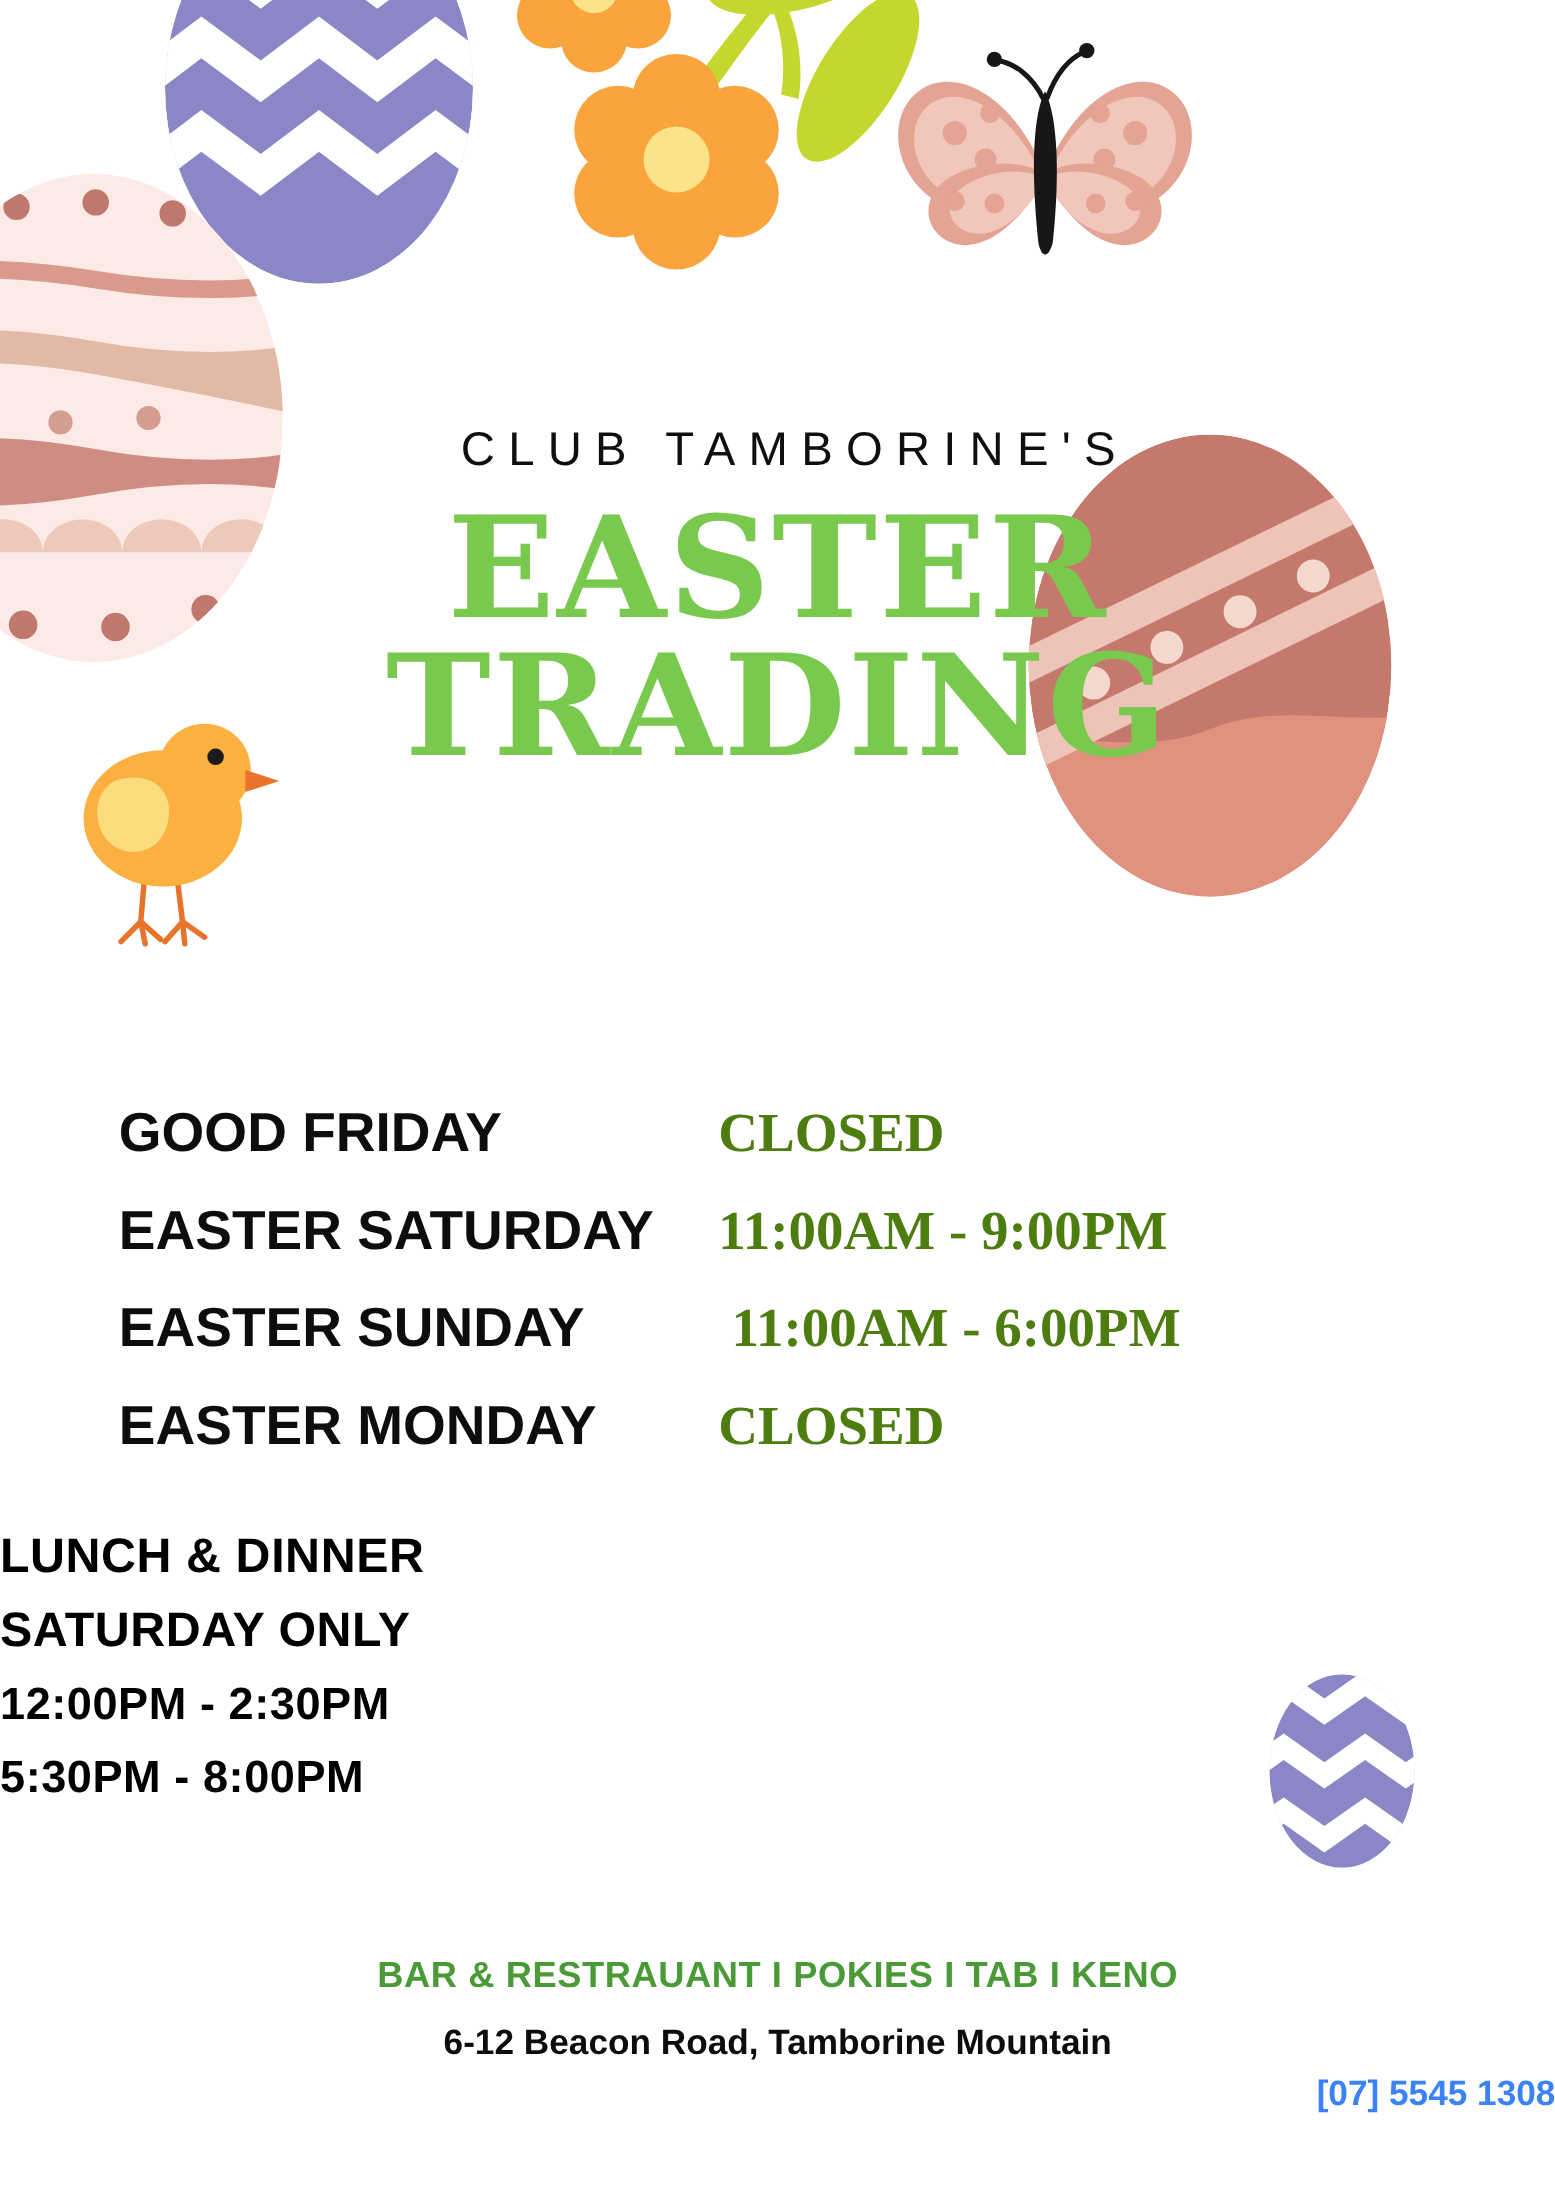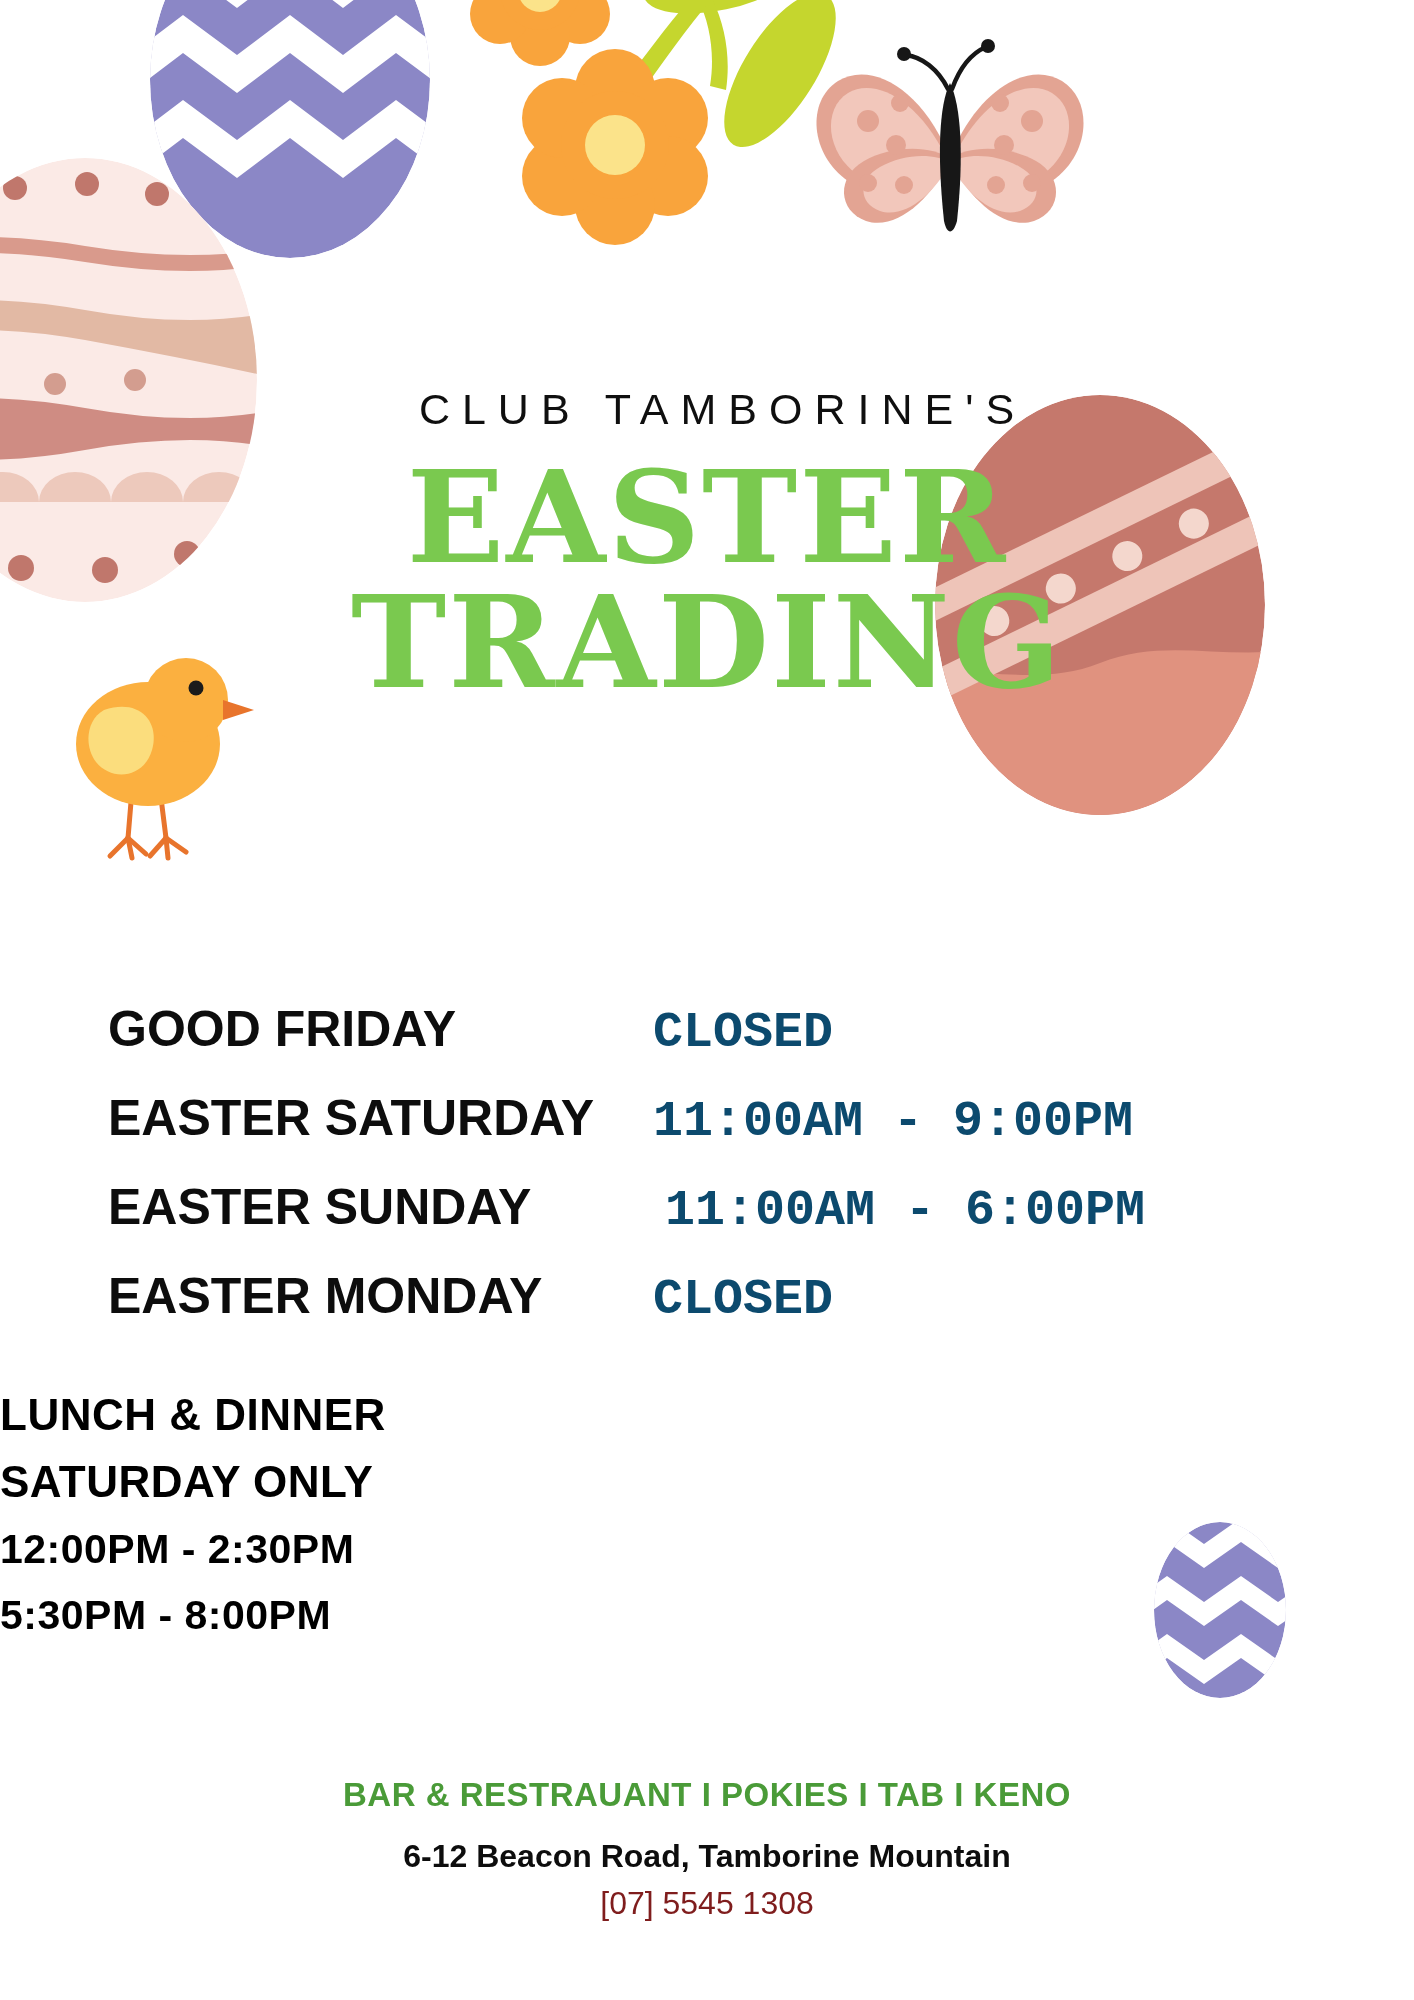--- a/index.html
+++ b/index.html
@@ -82,22 +82,22 @@
     font-size: 50px;
     font-weight: 700;
     color: #0d0d0d;
     letter-spacing: 0px;
     font-family: "Liberation Sans", sans-serif;
     white-space: nowrap;
   }
   .hours-time {
     font-size: 50px;
     font-weight: 700;
-    color: #0c4a6e;
-    font-family: Liberation Mono, monospace;
+    color: #4d7c0f;
+    font-family: Liberation Serif, serif;
     white-space: nowrap;
   }
   .hours-row.indent-1 .hours-time { padding-left: 12px; text-align: center; }
 
   
   #meals {
     position: absolute;
     left: 0; right: 0;
     top: 1382px;
     text-align: left;
@@ -134,23 +134,24 @@
   #footer .address {
     margin-top: 24px;
     font-size: 32px;
     font-weight: 700;
     color: #0d0d0d;
     font-family: "Liberation Sans", sans-serif;
   }
   #footer .phone {
     margin-top: 10px;
     font-size: 32px;
-    font-weight: 400;
-    color: #7f1d1d;
-    font-family: "Liberation Sans", sans-serif;
+    font-weight: 700;
+    color: #3b82f6;
+    font-family: "Liberation Sans", sans-serif;
+    text-align: right;
   }
 </style>
 </head>
 <body>
 
 <div id="poster">
 
   <div class="deco" id="egg-purple-tl">
     <svg width="320" height="300" viewBox="0 0 320 300">
       <defs>

